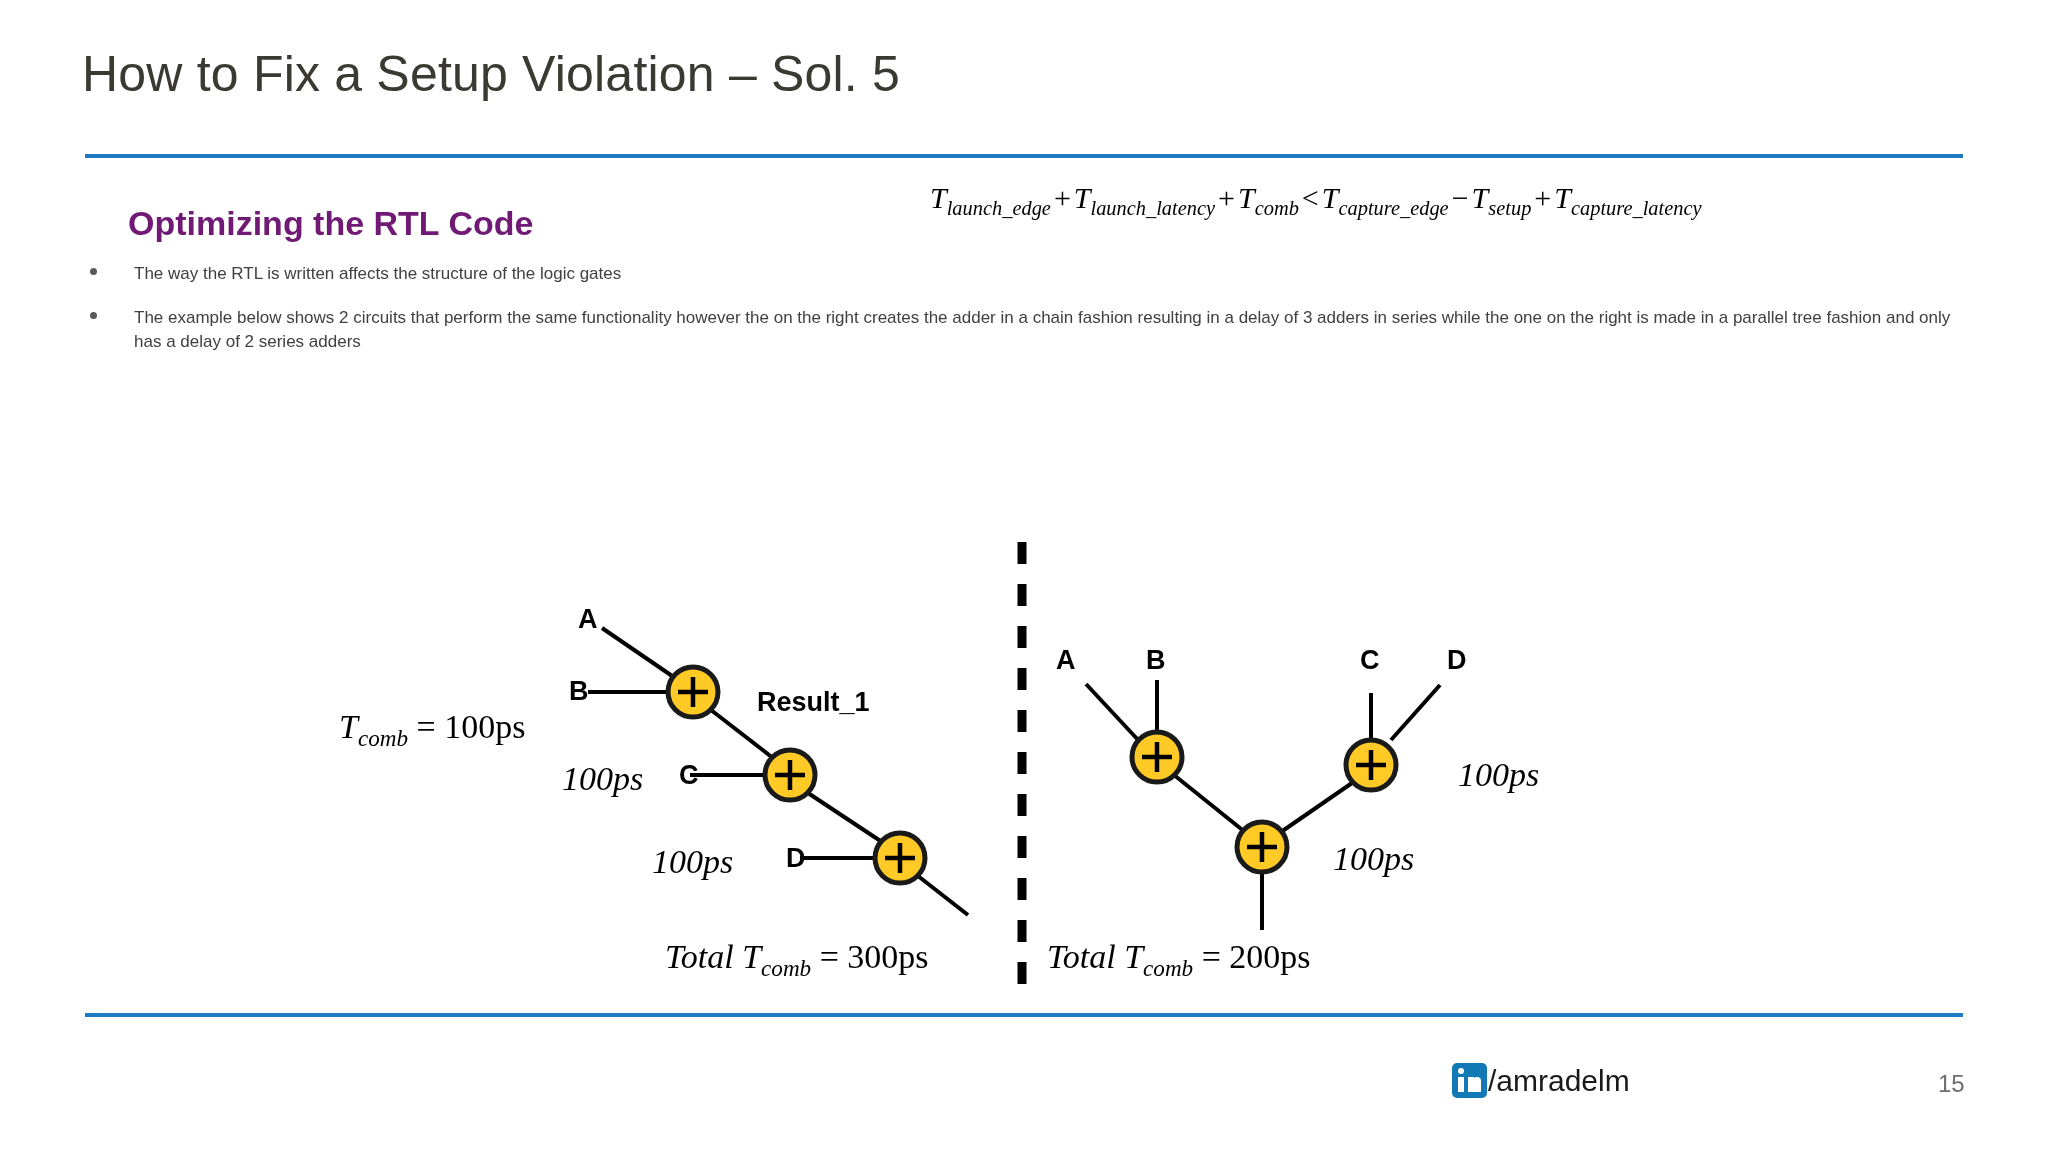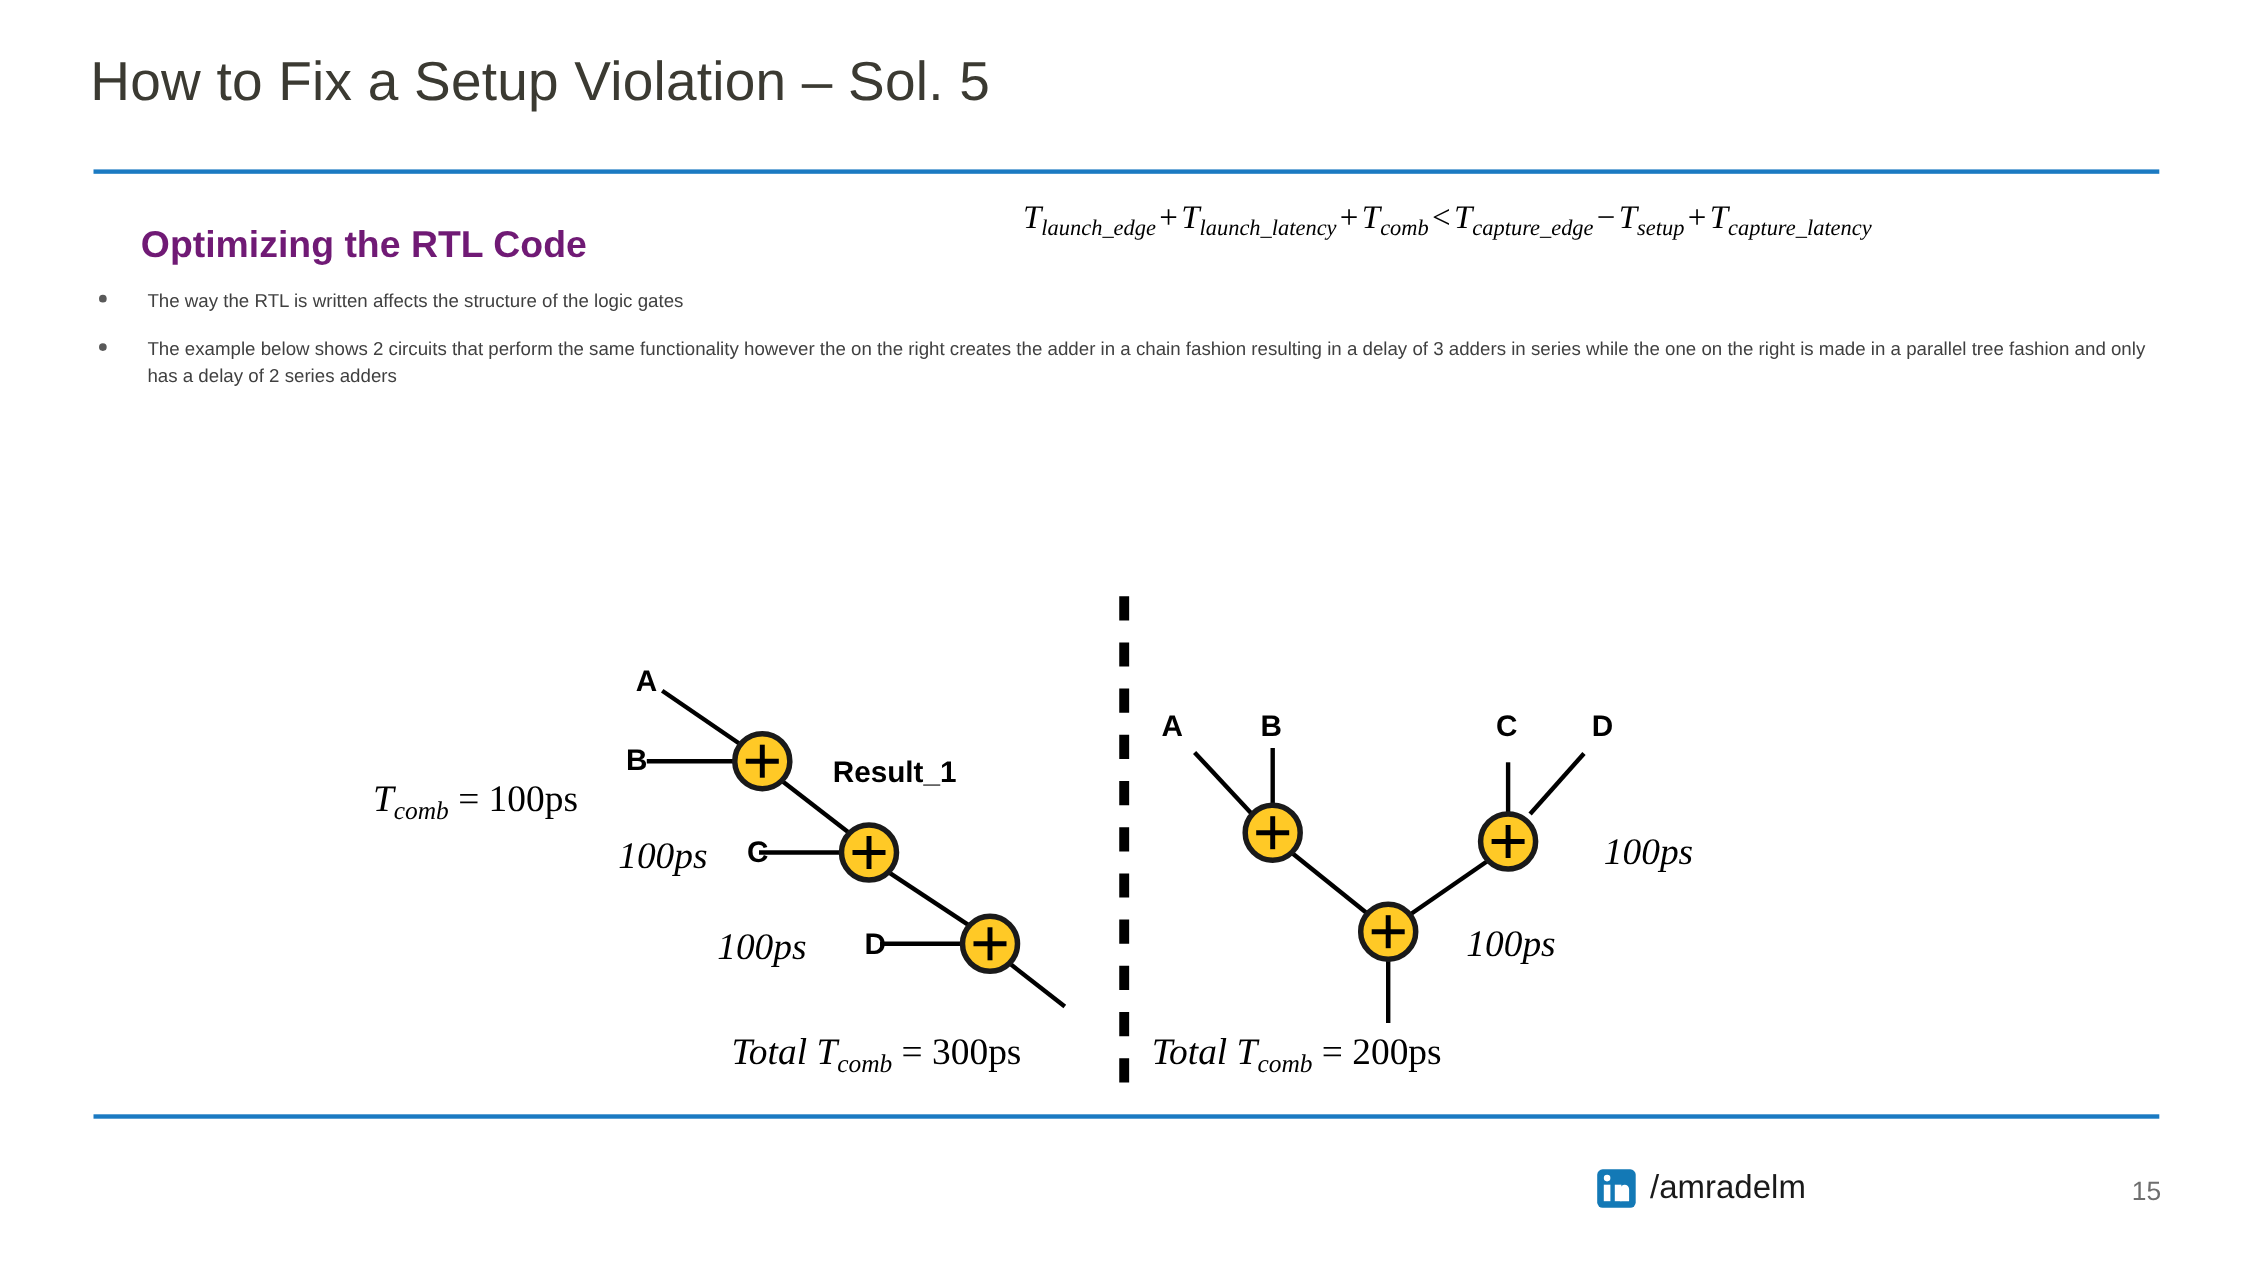--- a/index.html
+++ b/index.html
@@ -130,21 +130,22 @@
     height: 1152px;
     pointer-events: none;
   }
 
   
   #footer-handle {
     position: absolute;
     left: 1452px;
     top: 1063px;
     display: flex;
-    gap: 13px;
+    align-items: center;
+    gap: 1px;
   }
   #linkedin-icon {
     width: 35px;
     height: 35px;
     background: #1379B6;
     border-radius: 5px;
     position: relative;
     flex: 0 0 auto;
   }
   #linkedin-icon .li-dot {

